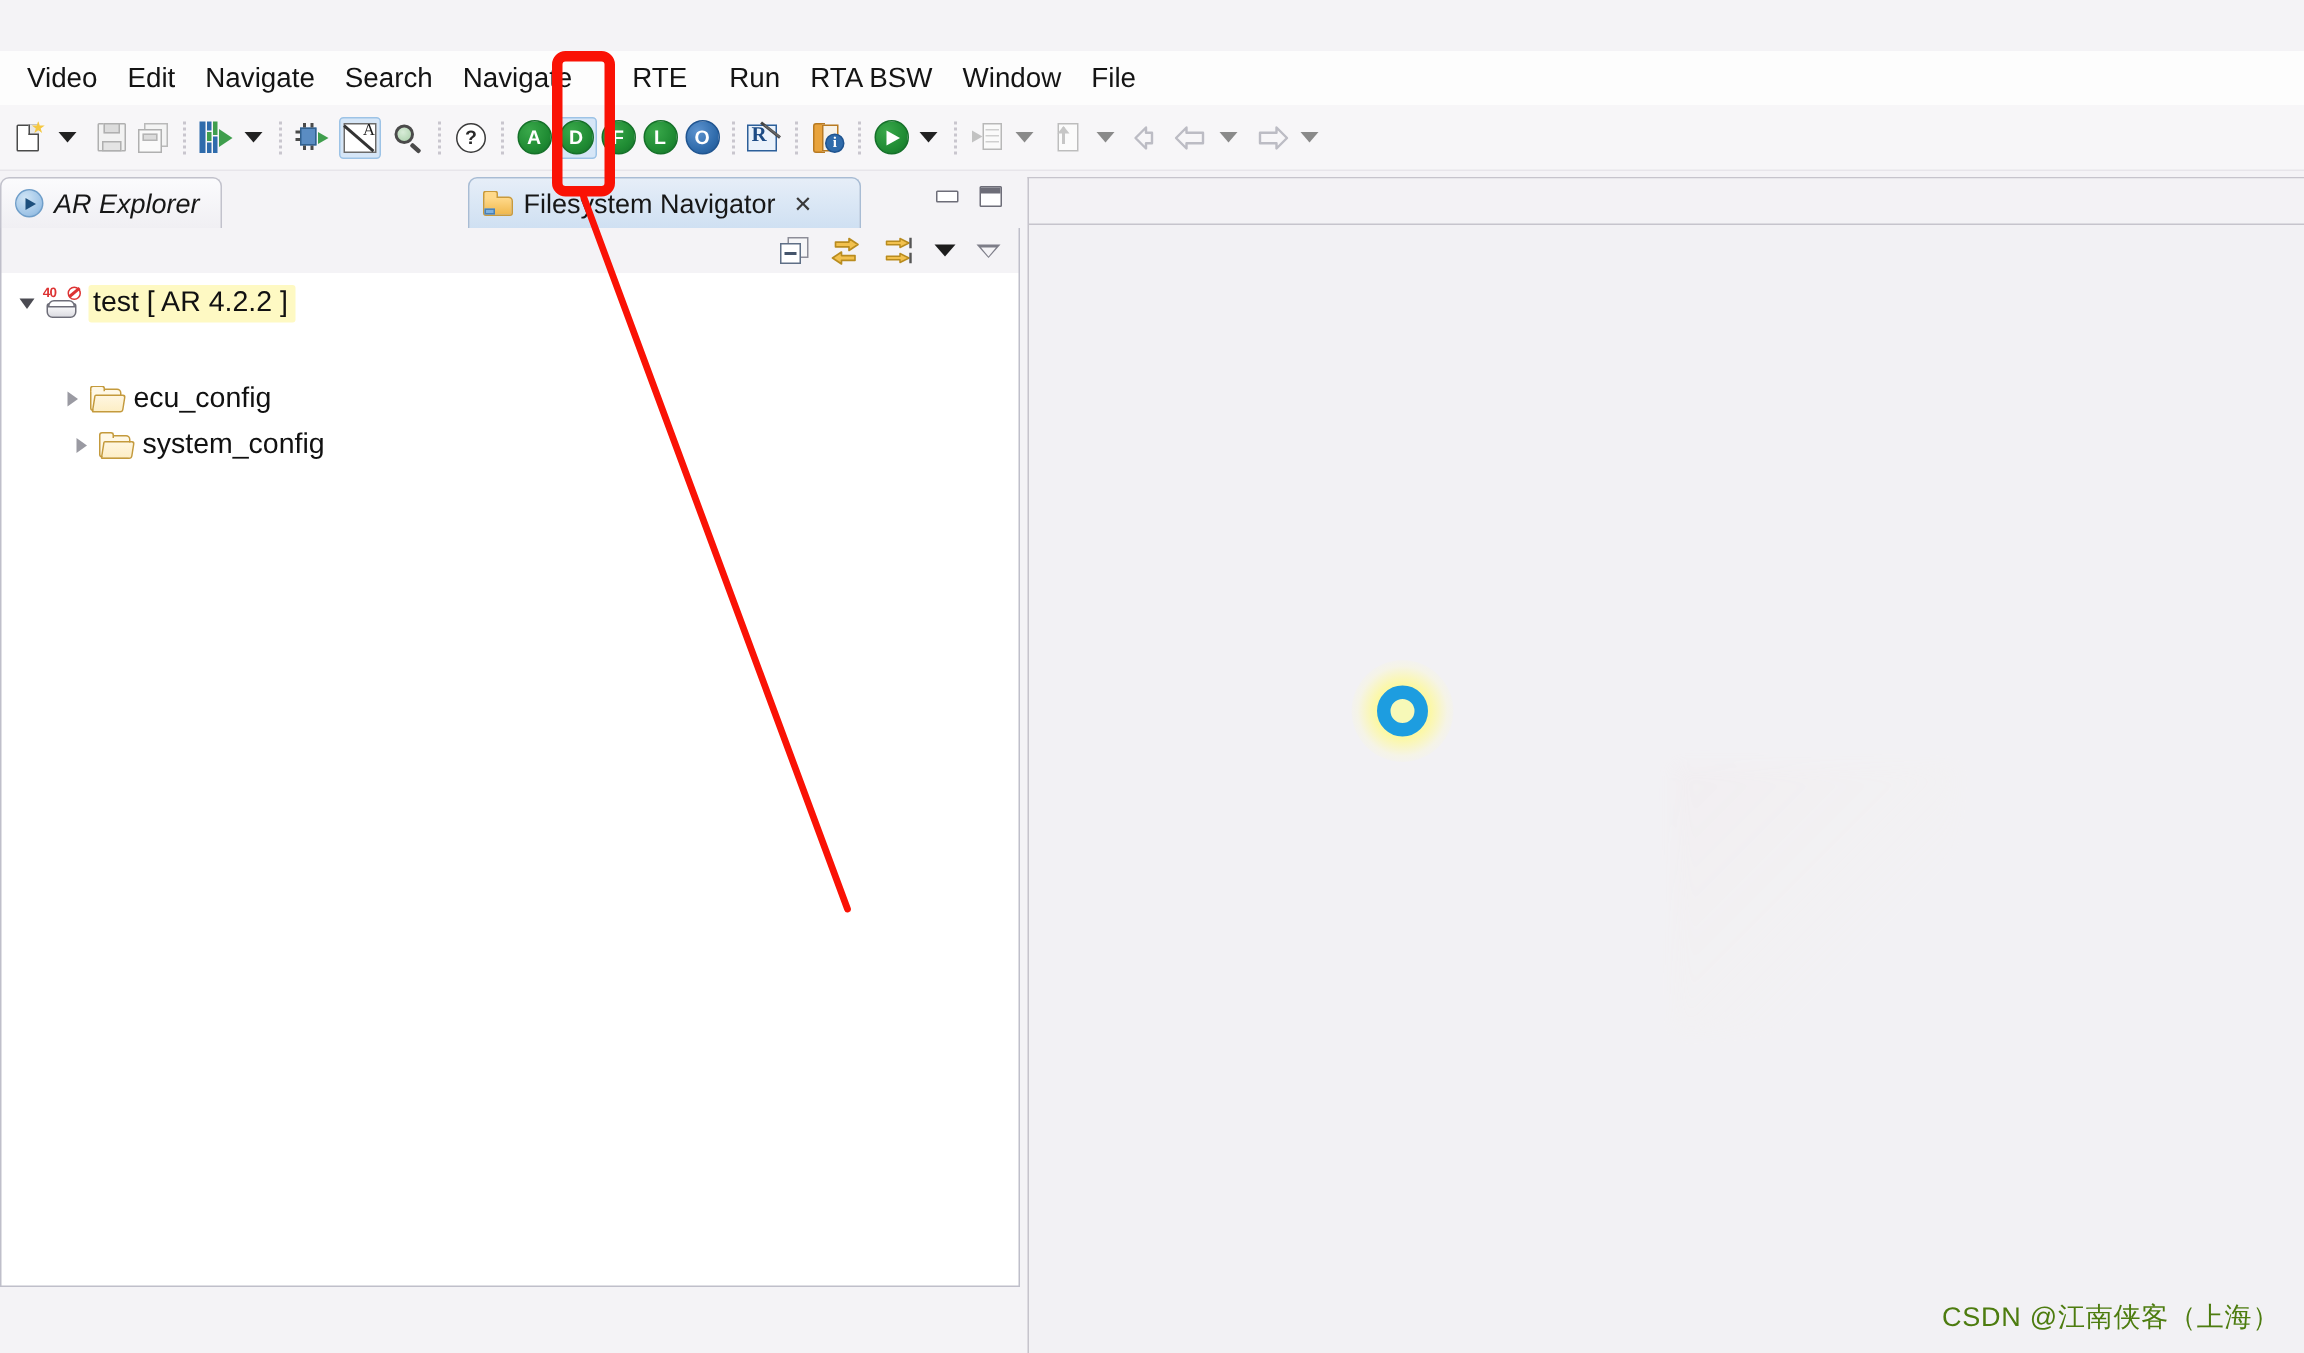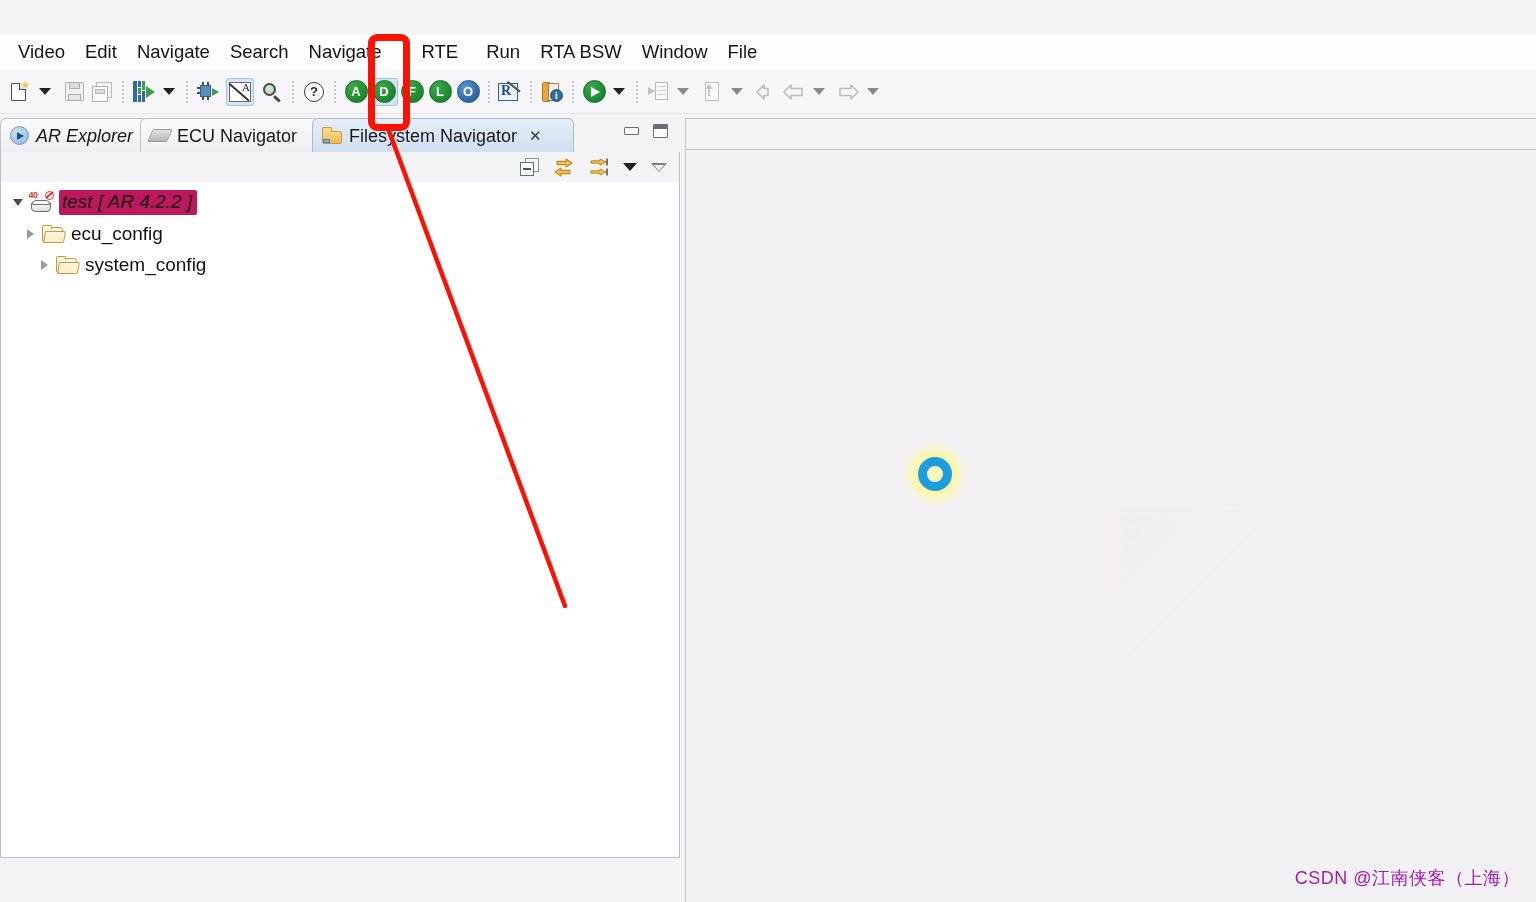--- a/index.html
+++ b/index.html
@@ -547,24 +547,23 @@
     border-top: 5.5px solid transparent;
     border-bottom: 5.5px solid transparent;
     border-left: 7px solid #9a9aa2;
   }
   .tree-row .ticon {
     width: 24px; flex: 0 0 auto;
     display: flex; align-items: center; justify-content: center;
     margin-right: 6px;
   }
   .sel-pill {
-    background: #be185d;
+    background: #fef9c3;
     border-radius: 2px;
     padding: 1px 5px 2px 3px;
-    font-style: italic;
   }
   
   .ic-proj { position: relative; width: 23px; height: 21px; }
   .ic-proj .base {
     position: absolute; left: 1px; bottom: 1px; width: 20px; height: 10px;
     background: linear-gradient(#ffffff, #dcdce2);
     border: 1.4px solid #6d6d78; border-radius: 2px 2px 4px 4px; box-sizing: border-box;
   }
   .ic-proj .top {
     position: absolute; left: 2px; bottom: 8px; width: 18px; height: 5px;
@@ -667,21 +666,21 @@
     opacity: 0.16;
     background:
       linear-gradient(135deg, rgba(235,210,215,0.6) 0%, rgba(245,240,225,0.4) 45%, rgba(250,248,240,0) 70%);
     filter: blur(6px);
   }
 
   .watermark {
     position: absolute;
     right: 16px; bottom: 12px;
     font-size: 18px;
-    color: #a21caf;
+    color: #4d7c0f;
     letter-spacing: 0.5px;
     white-space: nowrap;
     font-family: "Liberation Sans", sans-serif;
   }
 
   
   .annot-rect {
     position: absolute;
     left: 368px; top: 34px;
     width: 42px; height: 97px;
@@ -918,24 +917,20 @@
   </div>
 
   <div class="left-panel">
 
     <div class="tabrow">
       <div class="tab" style="left:0; width:148px;font-style:italic;">
         <span class="ti-ar">
             <i></i>
           </span>
         <span class="tabtxt">AR Explorer</span>
-      </div>
-      <div class="tab" style="left:140px; width:180px;">
-        <span class="ti-ecu"></span>
-        <span class="tabtxt">ECU Navigator</span>
       </div>
       <div class="tab active" style="left:312px; width:262px;">
         <span class="ti-fs">
           <span class="fo"></span>
             <span class="tab2"></span>
             <span class="bl"></span>
         </span>
         <span class="tabtxt">Filesystem Navigator</span>
         <span class="closex">✕</span>
       </div>
@@ -981,35 +976,35 @@
           <span class="ic-proj">
             <span class="base"></span>
               <span class="top"></span>
             <span class="num">40</span>
             <span class="red"></span>
           </span>
         </span>
         <span class="sel-pill">test [ AR 4.2.2 ]</span>
       </div>
 
-      <div class="tree-row" style="padding-left:18px;">
+      <div class="tree-row" style="padding-left:36px;margin-top:32px;">
         <span class="twisty">
             <span class="tw-right"></span>
           </span>
         <span class="ticon">
           <span class="ic-folder">
               <span class="back"></span>
               <span class="tabf"></span>
               <span class="front"></span>
             </span>
         </span>
         <span>ecu_config</span>
       </div>
 
-      <div class="tree-row" style="padding-left:32px;align-items:center;">
+      <div class="tree-row" style="padding-left:42px;align-items:center;">
         <span class="twisty">
             <span class="tw-right"></span>
           </span>
         <span class="ticon">
           <span class="ic-folder">
               <span class="back"></span>
               <span class="tabf"></span>
               <span class="front"></span>
             </span>
         </span>

